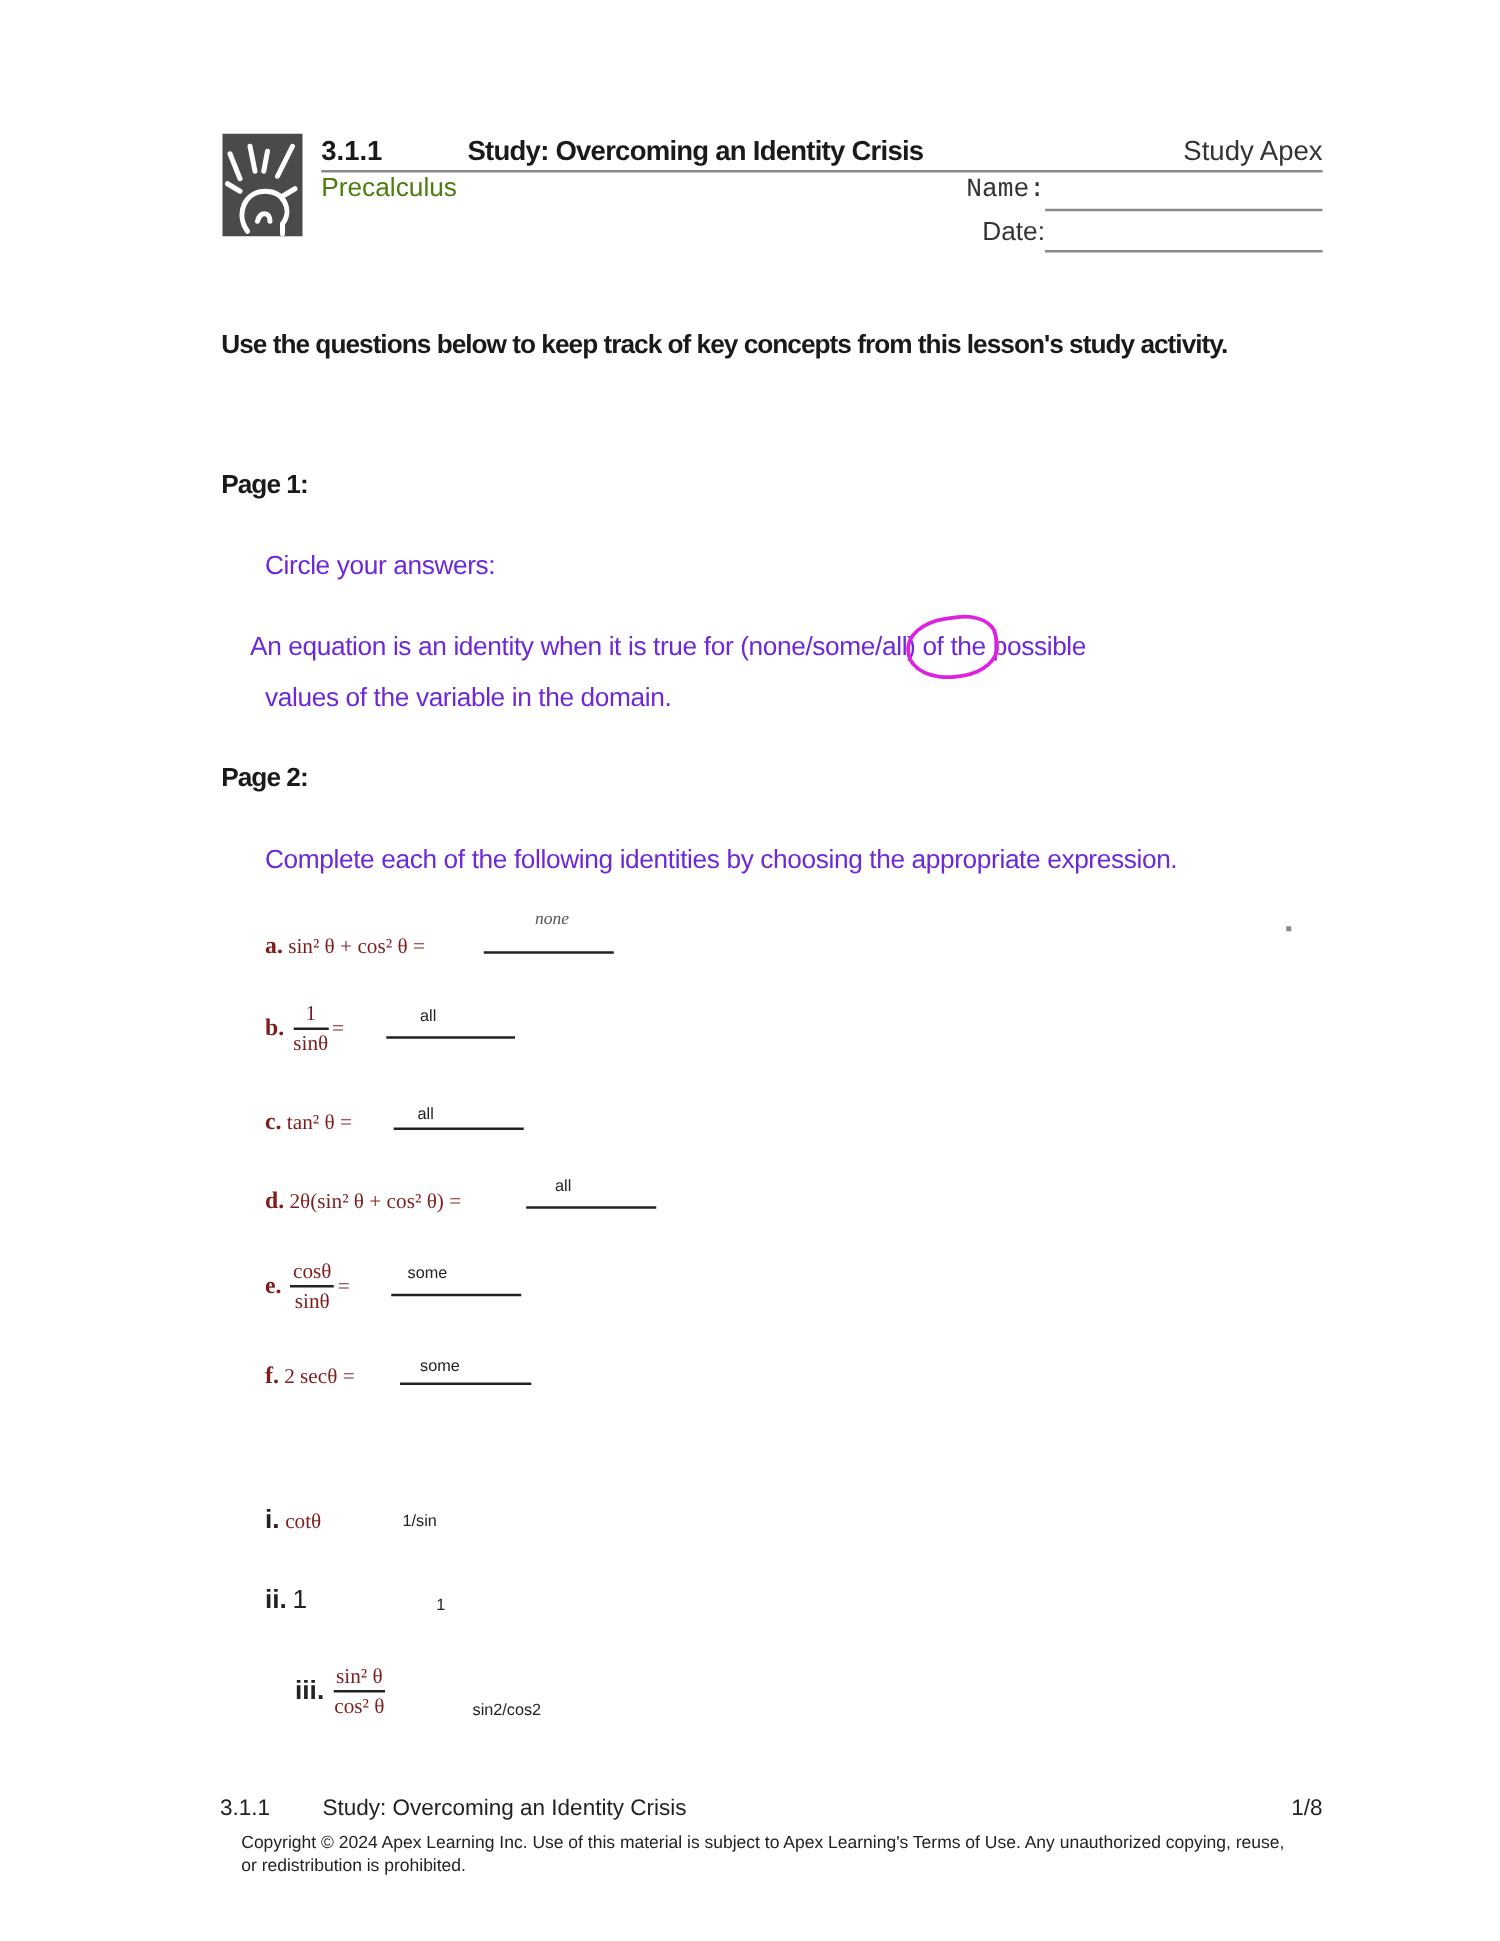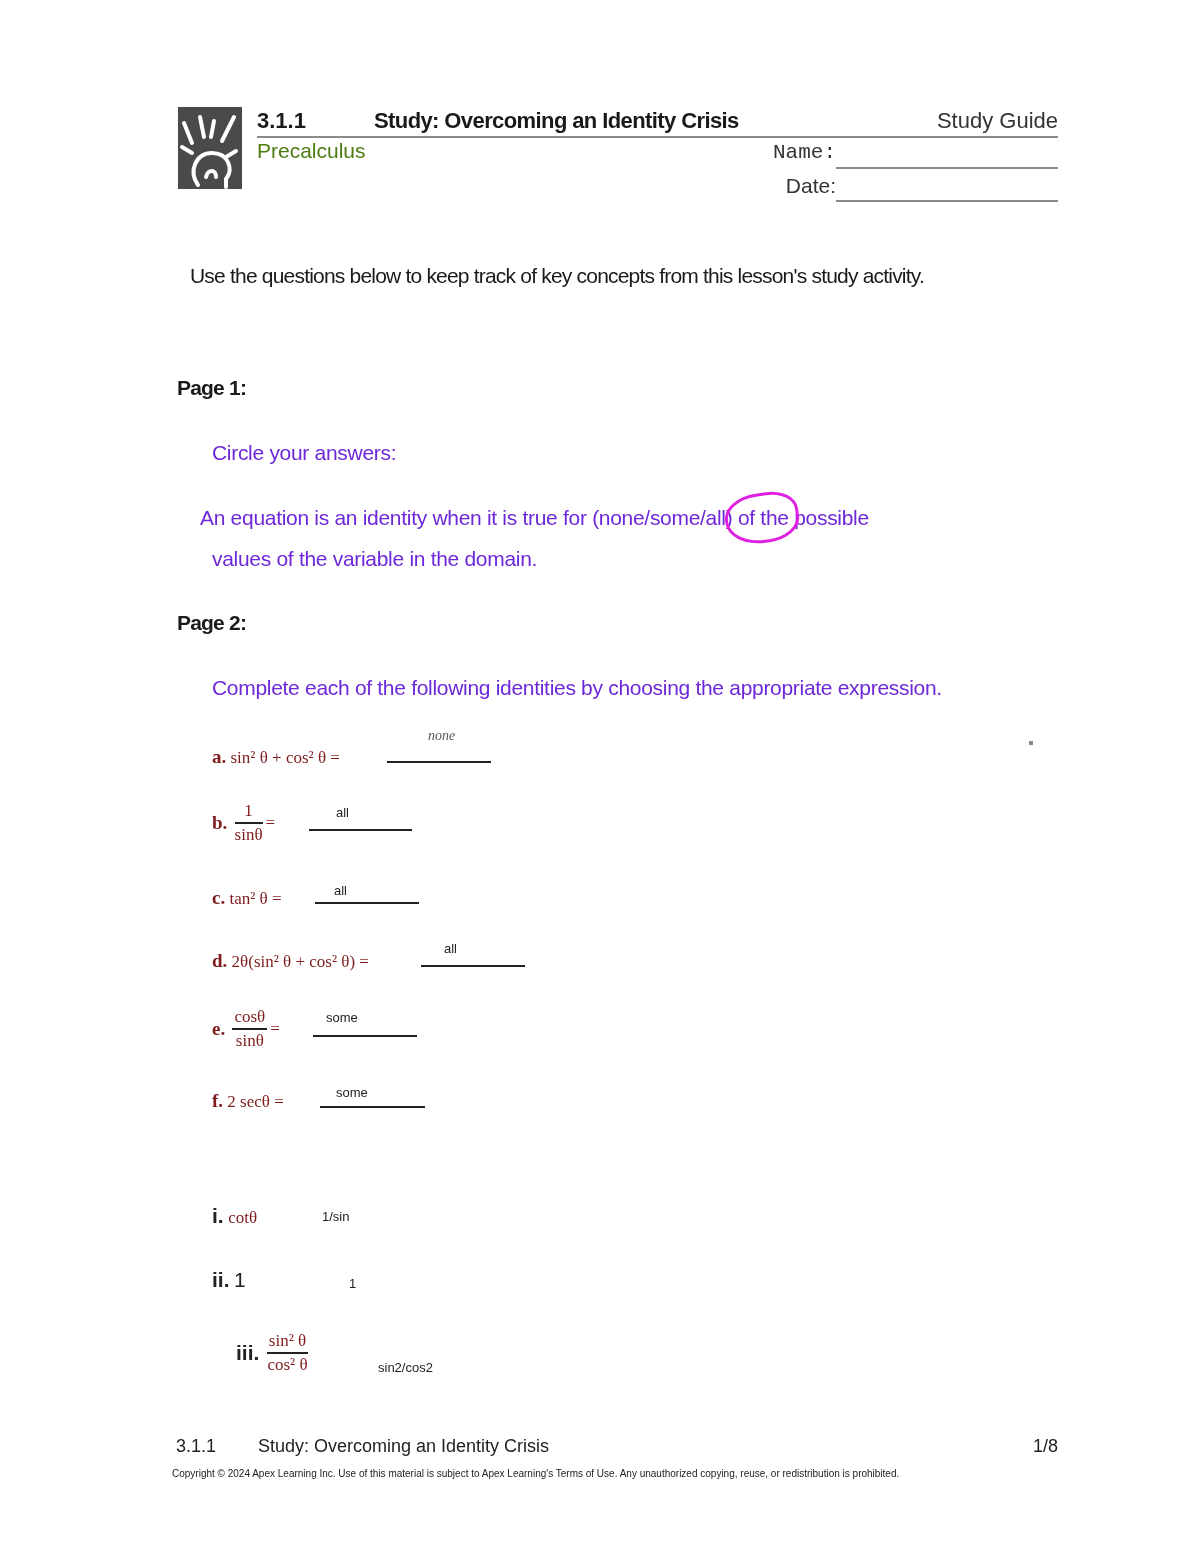--- a/index.html
+++ b/index.html
@@ -7,39 +7,39 @@
          font-family: "Liberation Sans", sans-serif; color: #1a1a1a; }
   .abs { position: absolute; }
   .logo { left: 178px; top: 107px; width: 64px; height: 82px; background: #4a4a4a; }
   .hdr-num { left: 257px; top: 108px; font-size: 22px; font-weight: bold; }
   .hdr-title { left: 374px; top: 108px; font-size: 22px; font-weight: 900; letter-spacing: -0.6px; }
   .hdr-type { right: 142px; top: 108px; font-size: 22px; color: #333; }
   .hdr-rule { left: 257px; top: 136px; width: 801px; height: 2px; background: #8a8a8a; }
   .hdr-course { left: 257px; top: 139px; font-size: 21px; color: #4d7c0f; }
   .lbl { font-size: 21px; color: #333; text-align: right; width: 100px; }
   .field-line { height: 2px; background: #8a8a8a; width: 222px; left: 836px; }
-  .intro { left: 190px; top: 255px; width: 860px; font-size: 21px; font-weight: 400;
+  .intro { left: 177px; top: 255px; width: 860px; font-size: 21px; font-weight: 700;
            line-height: 42px; letter-spacing: -0.8px; }
   .page-h { font-size: 21px; font-weight: 900; letter-spacing: -0.8px; }
   .body-t { font-size: 21px; color: #6d28d9; letter-spacing: -0.3px; }
   .circle { left: 725px; top: 493px; width: 68px; height: 44px; border: 3px solid #e020e0;
             border-radius: 46% 40% 44% 50%; transform: rotate(-8deg); }
   .item { font-family: Liberation Serif, serif; font-size: 17px; color: #7f1d1d; }
   .item b { font-size: 19px; font-weight: 900; }
   .frac { display: inline-block; vertical-align: middle; text-align: center; margin: 0 3px; }
   .frac span { display: block; line-height: 22px; }
   .frac .num { border-bottom: 2px solid #222; padding: 0 2px; }
   .ans-line { height: 1.5px; background: #222; }
   .ans { font-size: 13px; color: #222; }
   .ans-italic { font-family: "Liberation Serif", serif; font-style: italic; font-size: 14px; color: #555; }
   .roman { font-size: 21px; font-weight: bold; color: #222; }
   .footer-l { left: 176px; top: 1436px; font-size: 18px; color: #222; }
   .footer-t { left: 258px; top: 1436px; font-size: 18px; color: #222; }
   .footer-p { right: 142px; top: 1436px; font-size: 18px; color: #222; }
-  .copy { left: 172px; top: 1464px; width: 850px; font-size: 10px; line-height: 19px; color: #222; }
+  .copy { left: 193px; top: 1464px; width: 850px; font-size: 14px; line-height: 19px; color: #222; }
   .dot { left: 1029px; top: 741px; width: 4px; height: 4px; background: #888; }
 </style>
 </head>
 <body>
 
 <div class="abs logo">
   <svg width="64" height="82" viewBox="0 0 64 82">
     <g stroke="#fff" stroke-width="4" stroke-linecap="round" fill="none">
       <line x1="6" y1="16" x2="14" y2="36"></line>
       <line x1="22" y1="10" x2="26" y2="30"></line>
@@ -47,21 +47,21 @@
       <line x1="56" y1="10" x2="44" y2="34"></line>
       <line x1="4" y1="40" x2="14" y2="46"></line>
       <line x1="58" y1="44" x2="48" y2="50"></line>
       <path d="M20 78 C10 64 18 46 34 46 C50 46 56 62 48 72 L48 80"></path>
       <path d="M28 70 C30 62 38 62 38 70"></path>
     </g>
   </svg>
 </div>
 <div class="abs hdr-num">3.1.1</div>
 <div class="abs hdr-title">Study:  Overcoming an Identity Crisis</div>
-<div class="abs hdr-type">Study Guide</div>
+<div class="abs hdr-type">Study Apex</div>
 <div class="abs hdr-rule"></div>
 <div class="abs hdr-course">Precalculus</div>
 
 <div class="abs lbl" style="left:736px; top:141px;font-family:Liberation Mono, monospace;">Name:</div>
 <div class="abs field-line" style="top:167px;"></div>
 <div class="abs lbl" style="left:736px; top:174px;">Date:</div>
 <div class="abs field-line" style="top:200px;"></div>
 
 <div class="abs intro">Use the questions below to keep track of key concepts from this lesson's study activity.</div>
 

